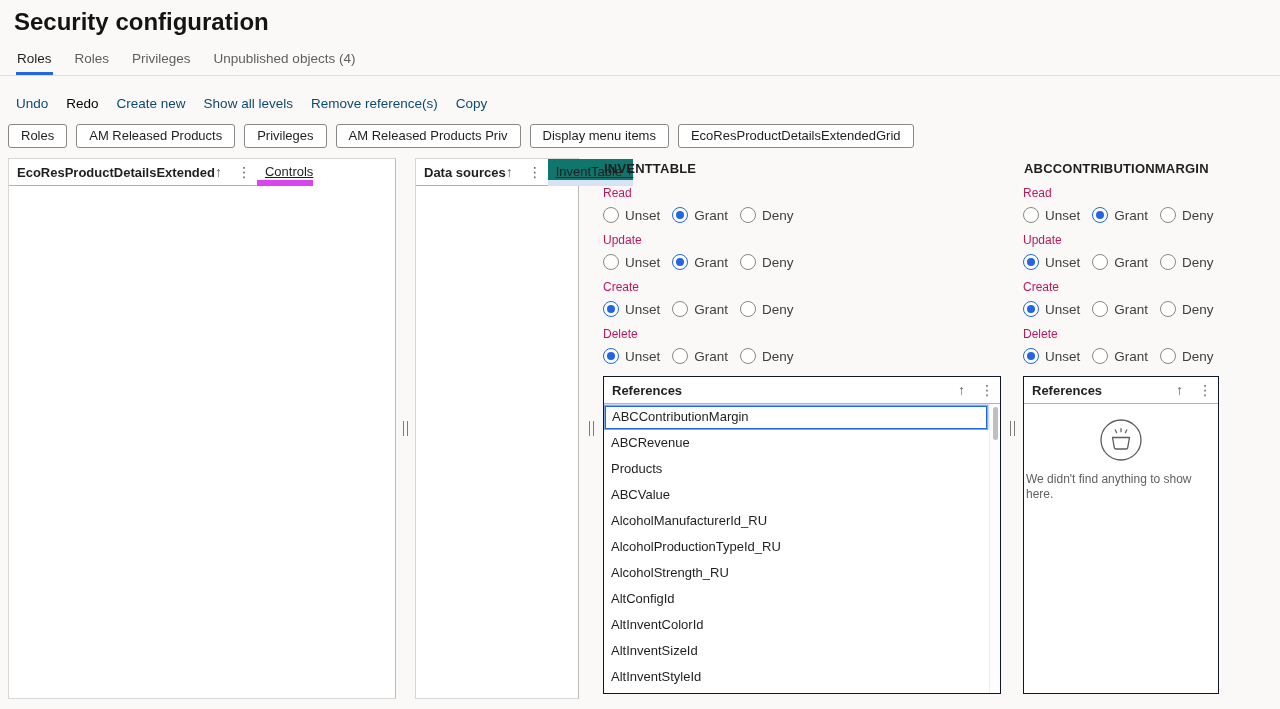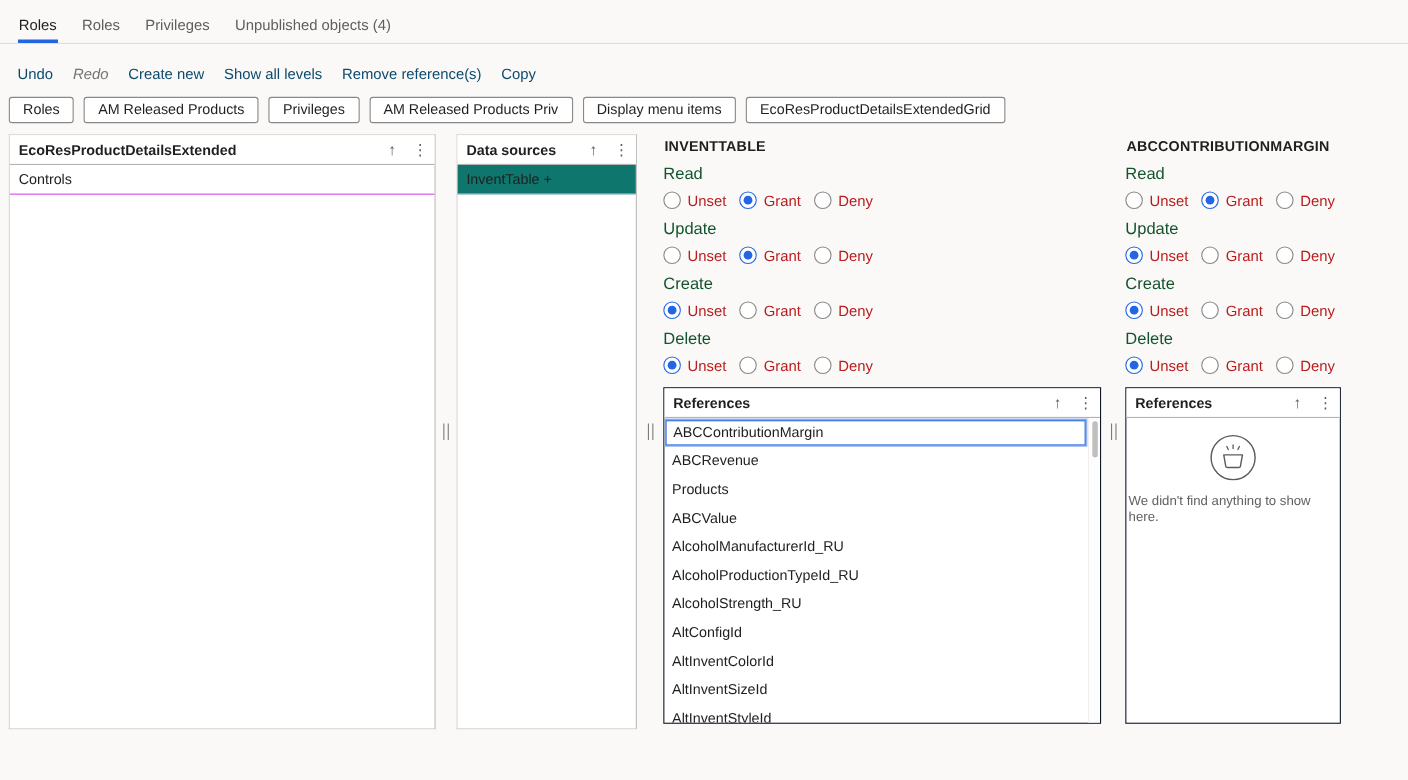--- a/index.html
+++ b/index.html
@@ -24,42 +24,42 @@
     padding-left: 16px;
     border-bottom: 1px solid #e1dfdd;
     font-size: 13.5px;
     color: #605e5c;
   }
   .tab { padding: 0 1px 9px; cursor: pointer; white-space: nowrap; }
   .tab.active { color: #1f1f1f; box-shadow: inset 0 -3px 0 #2266e3; }
   
   .action-bar { display: flex; gap: 18px; margin: 20px 0 0 16px; font-size: 13.5px; }
   .action-link { color: #0c4a6e; cursor: pointer; white-space: nowrap; }
-  .action-link.disabled { color: #737373; cursor: default; font-style: italic; }
+  .action-link.disabled { color: #000000; cursor: default; }
   
   .crumb-bar { display: flex; gap: 9px; margin: 13px 0 0 8px; }
   .crumb {
     border: 1px solid #8a8886;
     border-radius: 3px;
     padding: 3px 12px 4px;
     font-size: 13px;
     font-family: "Liberation Sans", sans-serif;
     background: #fff;
     color: #1f1f1f;
     white-space: nowrap;
     cursor: pointer;
   }
   
   .content { display: flex; align-items: stretch; margin: 10px 0 0 8px; height: 541px; }
   .list-panel {
     background: #fff;
     border: 1px solid #d8d6d4;
     border-right-color: #bdbbb9;
     display: flex;
-    flex-direction: column;
+    flex-direction: row;
   }
   .col-object { width: 388px; }
   .col-datasources { width: 164px; }
   .panel-header {
     height: 27px;
     flex: none;
     display: flex;
     align-items: center;
     padding: 0 6px 0 8px;
     border-bottom: 1px solid #b5b3b1;
@@ -68,39 +68,40 @@
     background: #fff;
   }
   .panel-title { flex: 1; white-space: nowrap; overflow: hidden; }
   .panel-icons { display: flex; align-items: center; gap: 15px; color: #605e5c; font-weight: 400; }
   .panel-icons .icon { font-size: 14px; cursor: pointer; line-height: 1; }
   .list-item {
     height: 27px;
     line-height: 26px;
     padding-left: 8px;
     font-size: 13px;
-    border-bottom: 1px solid #d946ef;
+    border-bottom: 6px solid #d946ef;
     cursor: pointer;
     white-space: nowrap;
+    text-decoration: underline;
   }
   .list-item.selected { background: #0f766e; border-bottom-color: #d8e2f4; }
   
   .splitter { width: 19px; flex: none; display: flex; align-items: center; justify-content: center; cursor: col-resize; }
   .splitter.sp2 { width: 24px; }
   .splitter.sp3 { width: 22px; }
   .grip { width: 5px; height: 15px; border-left: 1px solid #7d7b79; border-right: 1px solid #7d7b79; }
   
   .perm-col { display: flex; flex-direction: column; }
   .col-invent { width: 398px; justify-content: center; }
   .col-abc { width: 196px; }
   .section-title { font-size: 13px; font-weight: 700; margin: 3px 0 0 1px; letter-spacing: 0.2px; white-space: nowrap; }
   .perm-group { margin-top: 10px; }
-  .perm-label { font-size: 15px; color: #14532d; }
+  .perm-label { font-size: 12px; color: #be185d; }
   .radio-row { display: flex; align-items: center; gap: 12px; margin-top: 7px; }
-  .radio-option { display: flex; align-items: center; gap: 6px; cursor: pointer; font-size: 13.5px; color: #b91c1c; }
+  .radio-option { display: flex; align-items: center; gap: 6px; cursor: pointer; font-size: 13.5px; color: #404040; }
   .radio {
     width: 16px; height: 16px; flex: none;
     border-radius: 50%;
     border: 1px solid #8a8886;
     background: #fff;
     position: relative;
   }
   .radio.checked { border-color: #2266e3; }
   .radio.checked::after {
     content: ""; position: absolute; inset: 3px; border-radius: 50%; background: #2266e3;
@@ -148,20 +149,21 @@
   
   .empty-state { padding-top: 13px; }
   .empty-icon { display: flex; justify-content: center; }
   .empty-text { margin-top: 9px; padding: 0 6px 0 2px; font-size: 12px; color: #616161; line-height: 1.25; }
 </style>
 </head>
 <body>
 
 <div class="page">
 
+  <div class="page-title">Security configuration</div>
 
   <div class="tab-bar" id="tab-bar">
       <div class="tab active">Roles</div>
       <div class="tab">Roles</div>
       <div class="tab">Privileges</div>
       <div class="tab">Unpublished objects (4)</div>
     </div>
 
   <div class="action-bar" id="action-bar">
       <span class="action-link">Undo</span>

